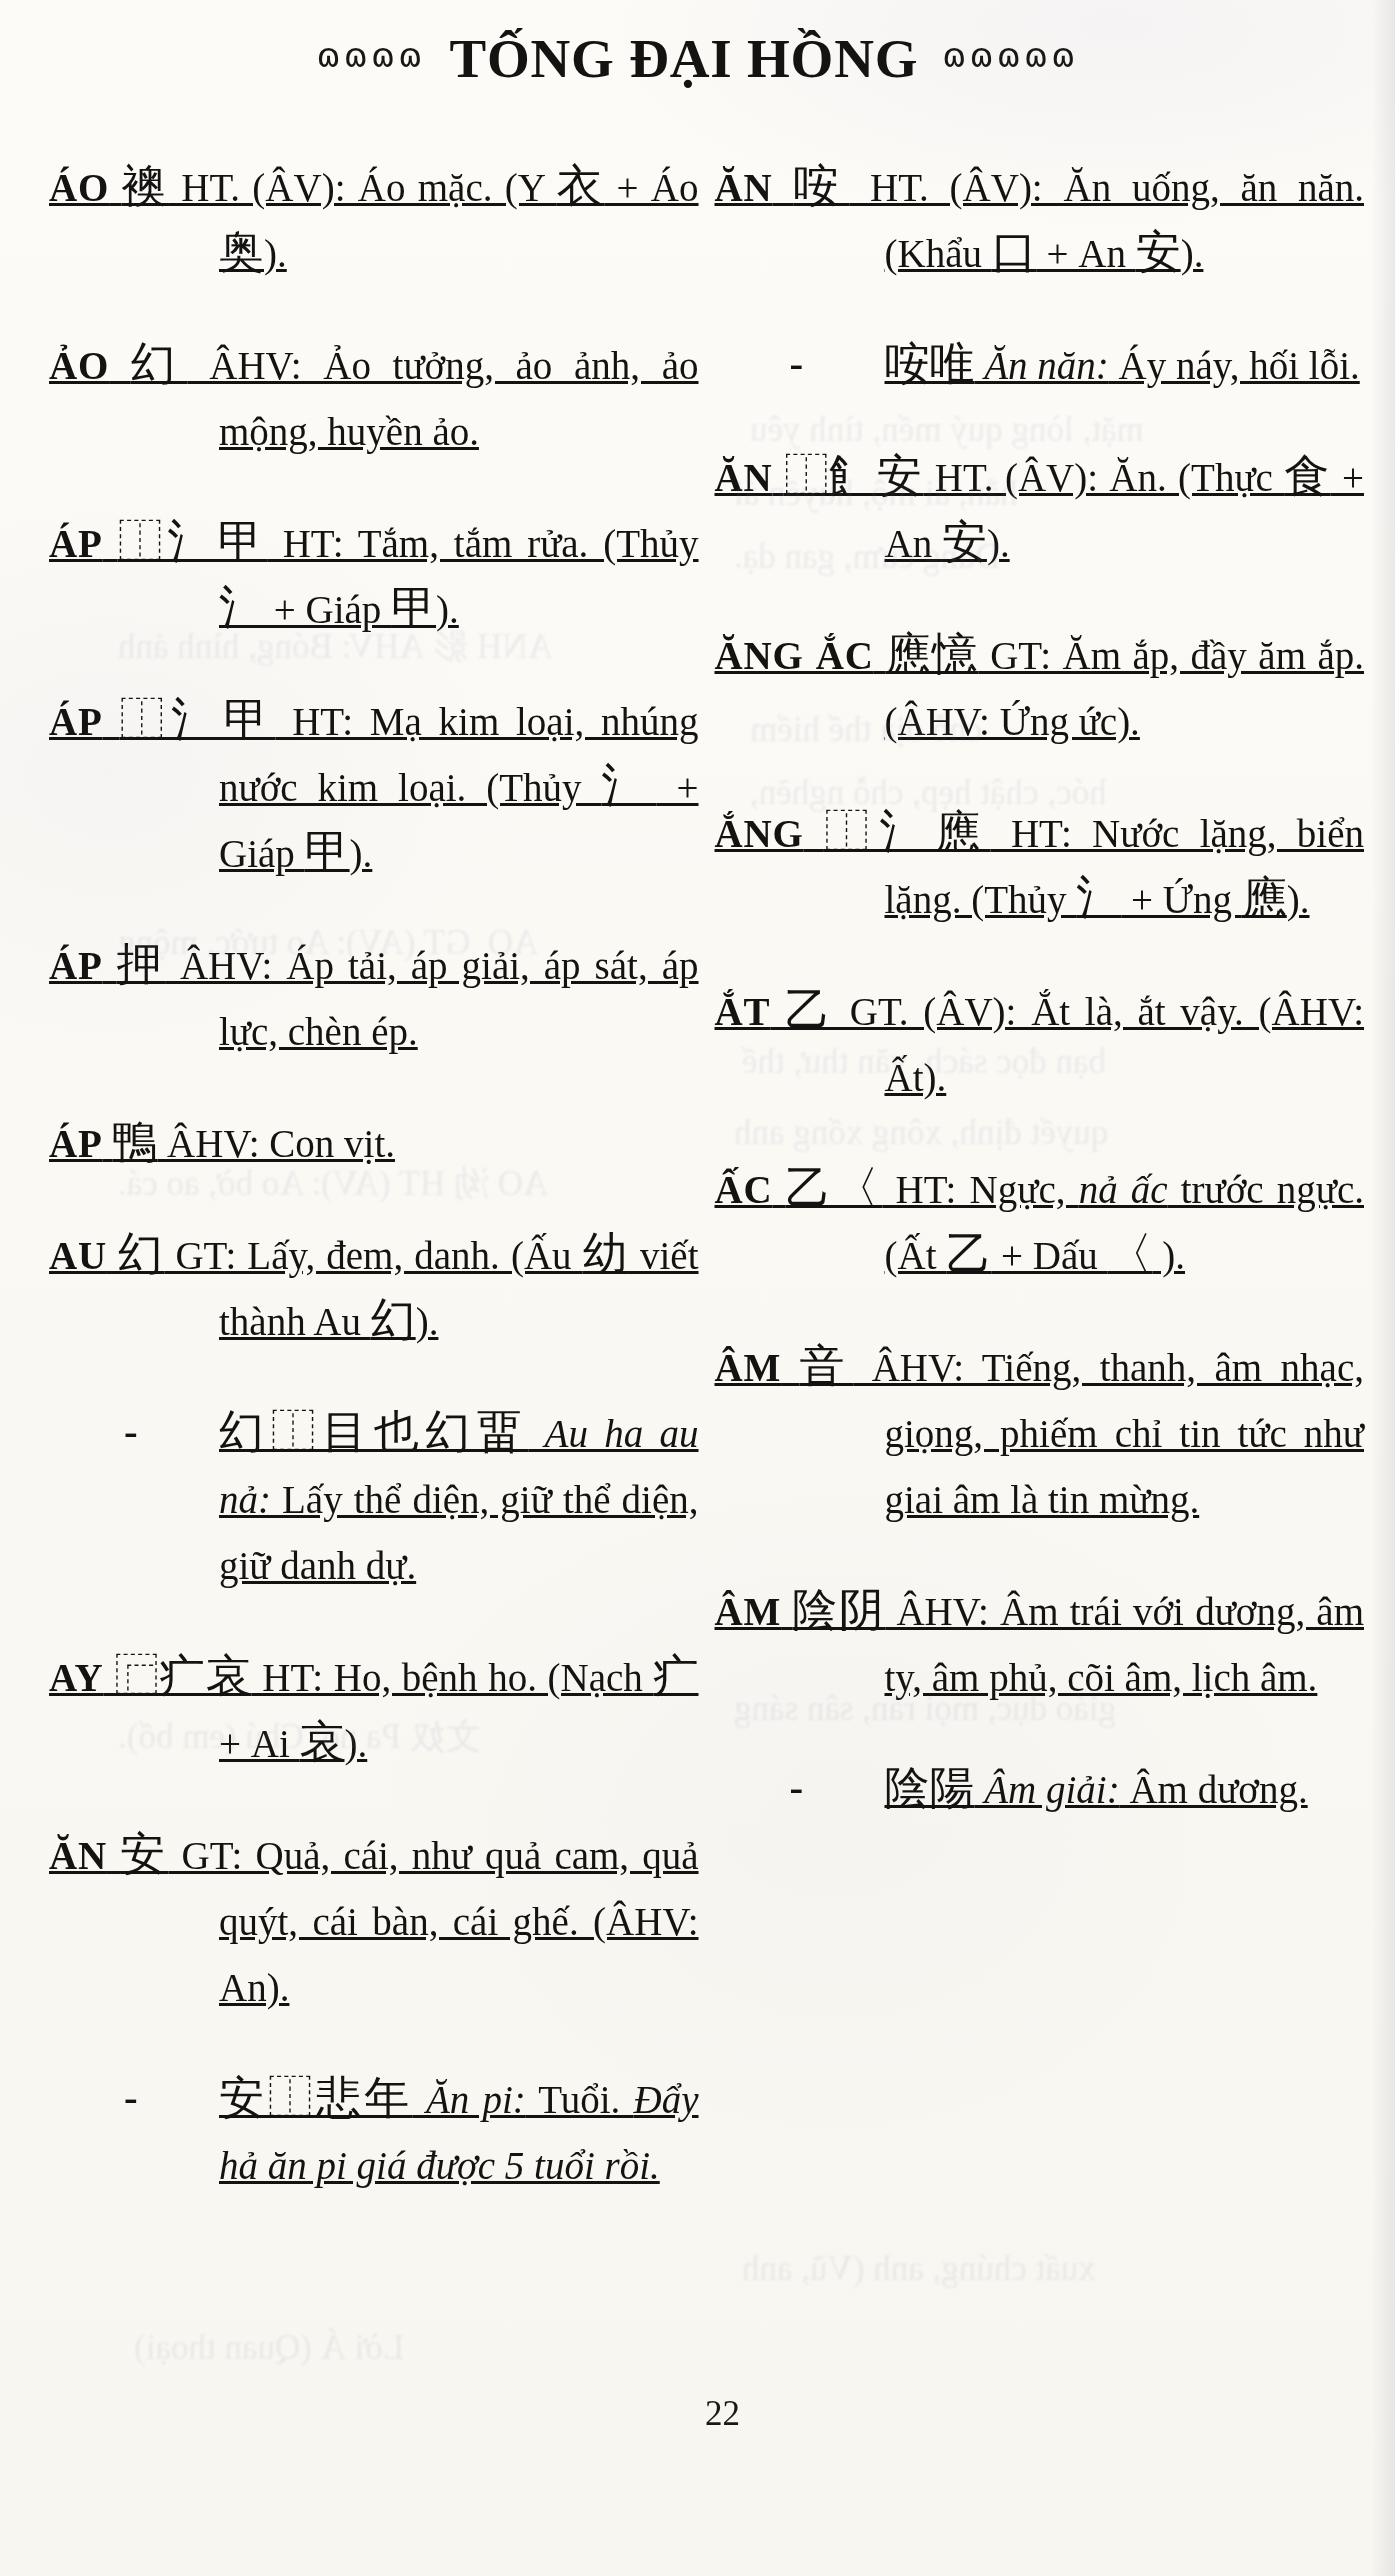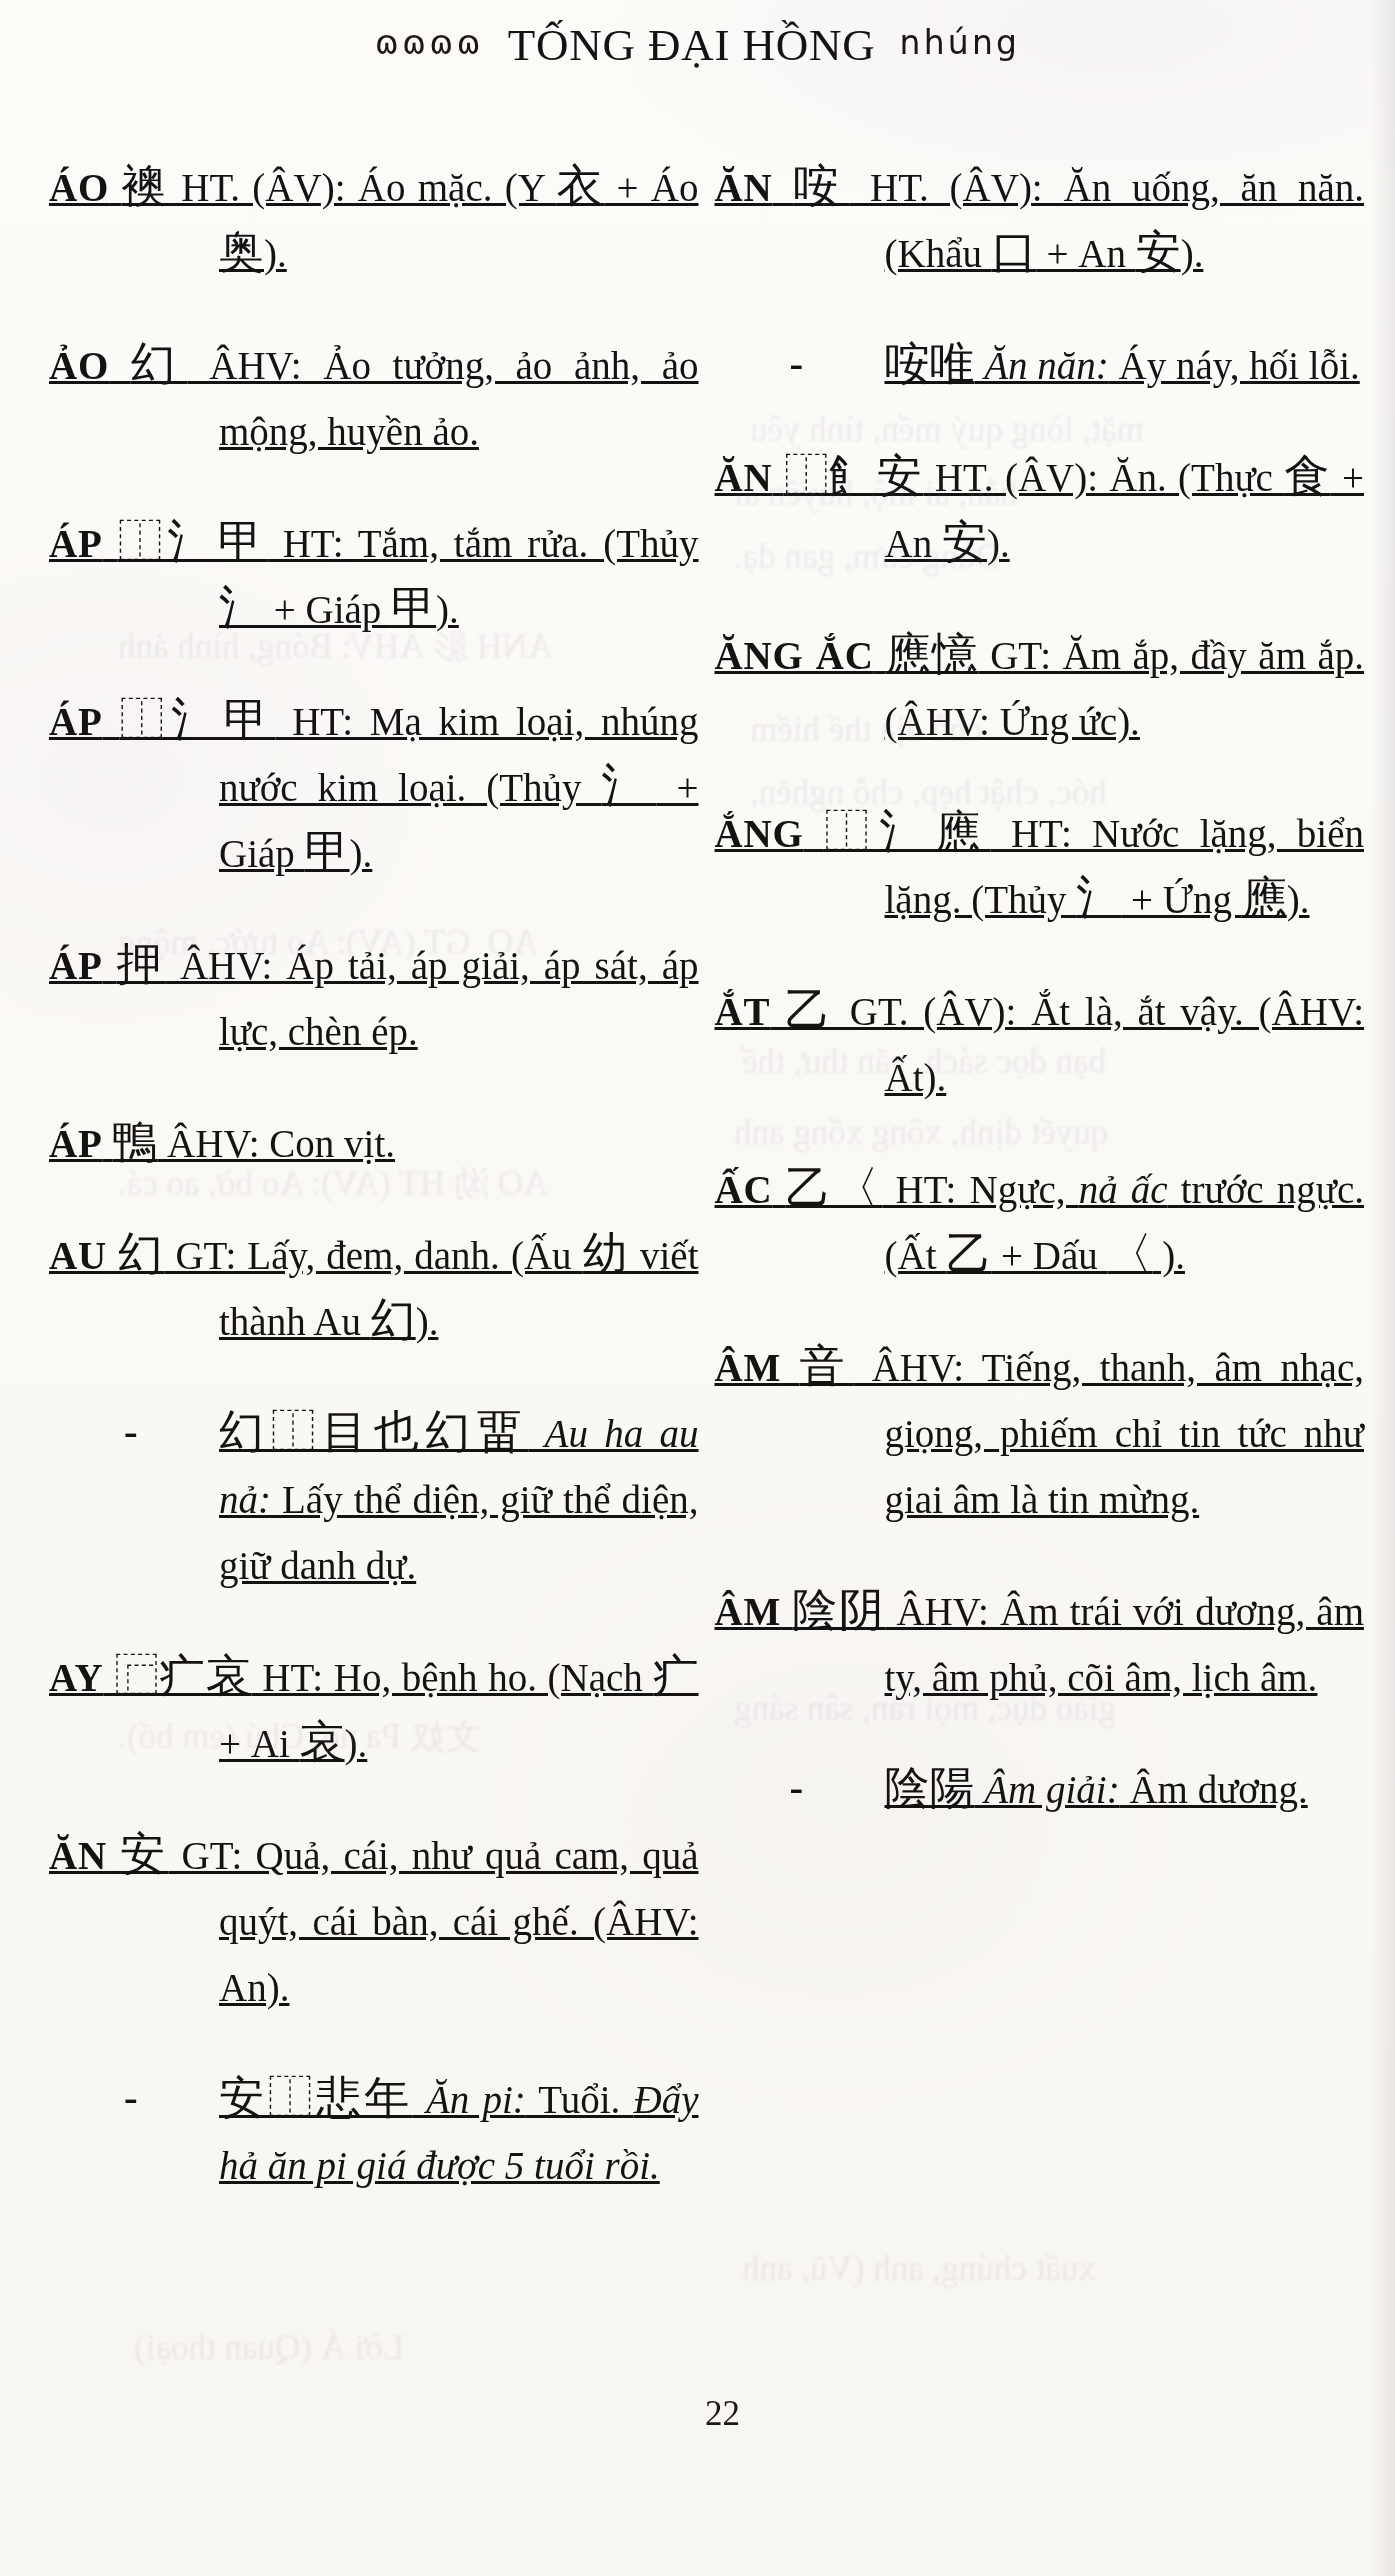--- a/index.html
+++ b/index.html
@@ -20,22 +20,22 @@
   .header{
     position:absolute;top:11px;left:0;width:100%;
     display:flex;align-items:center;justify-content:center;
   }
   .ornament{
     font-size:33px;letter-spacing:3.2px;color:#1a1714;
     font-family:"DejaVu Sans","Liberation Sans",sans-serif;
     transform:translateY(-3.2px);
   }
   .title{
-    margin:8px 24px;
-    font-size:45px;font-weight:normal;letter-spacing:0.8px;
+    margin:16px 24px;
+    font-size:55px;font-weight:bold;letter-spacing:0.8px;
     white-space:nowrap;
   }
   .cols{
     position:absolute;top:155px;left:49px;
     width:1315px;
     display:flex;gap:16px;text-decoration:underline;
   }
   .col{width:650px;}
   .entry{
     font-size:39px;line-height:66px;
@@ -68,21 +68,21 @@
   }
 </style>
 </head>
 <body>
 
 <div class="page" id="page">
 
   <div class="header">
     <span class="ornament">ɷɷɷɷ</span>
     <span class="title">TỐNG ĐẠI HỒNG</span>
-    <span class="ornament">nhúng</span>
+    <span class="ornament">ɷɷɷɷɷ</span>
   </div>
 
   <div class="cols">
     <div class="col" id="col-left">
         <p class="entry main"><span class="hw">ÁO</span><span class="n"> </span><span class="cjk">襖</span><span class="n"> HT. (ÂV): Áo mặc. (Y </span><span class="cjk">衣</span><span class="n"> + Áo </span><span class="cjk">奥</span><span class="n">).</span></p>
         <p class="entry main"><span class="hw">ẢO</span><span class="n"> </span><span class="cjk">幻</span><span class="n"> ÂHV: Ảo tưởng, ảo ảnh, ảo mộng, huyền ảo.</span></p>
         <p class="entry main"><span class="hw">ÁP</span><span class="n"> </span><span class="cjk">⿰氵甲</span><span class="n"> HT: Tắm, tắm rửa. (Thủy </span><span class="cjk">氵</span><span class="n"> + Giáp </span><span class="cjk">甲</span><span class="n">).</span></p>
         <p class="entry main"><span class="hw">ÁP</span><span class="n"> </span><span class="cjk">⿰氵甲</span><span class="n"> HT: Mạ kim loại, nhúng nước kim loại. (Thủy </span><span class="cjk">氵</span><span class="n"> + Giáp </span><span class="cjk">甲</span><span class="n">).</span></p>
         <p class="entry main"><span class="hw">ÁP</span><span class="n"> </span><span class="cjk">押</span><span class="n"> ÂHV: Áp tải, áp giải, áp sát, áp lực, chèn ép.</span></p>
         <p class="entry main"><span class="hw">ÁP</span><span class="n"> </span><span class="cjk">鴨</span><span class="n"> ÂHV: Con vịt.</span></p>

